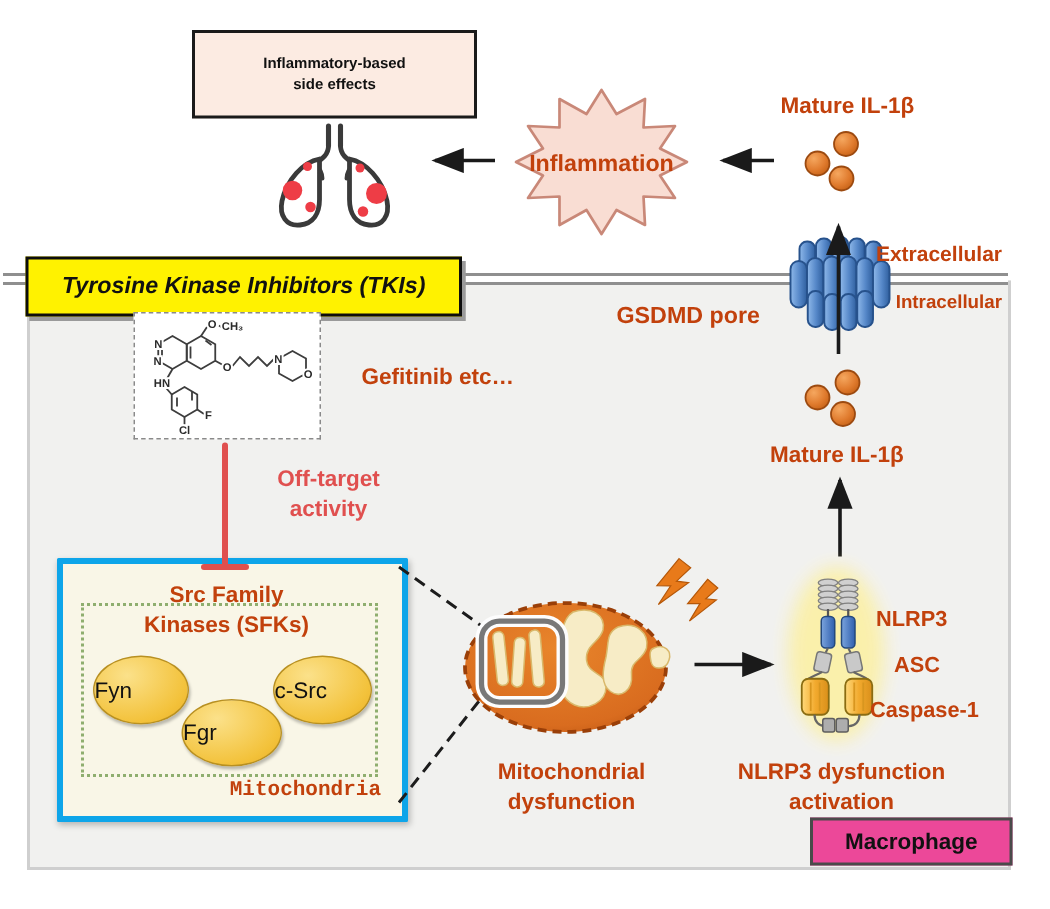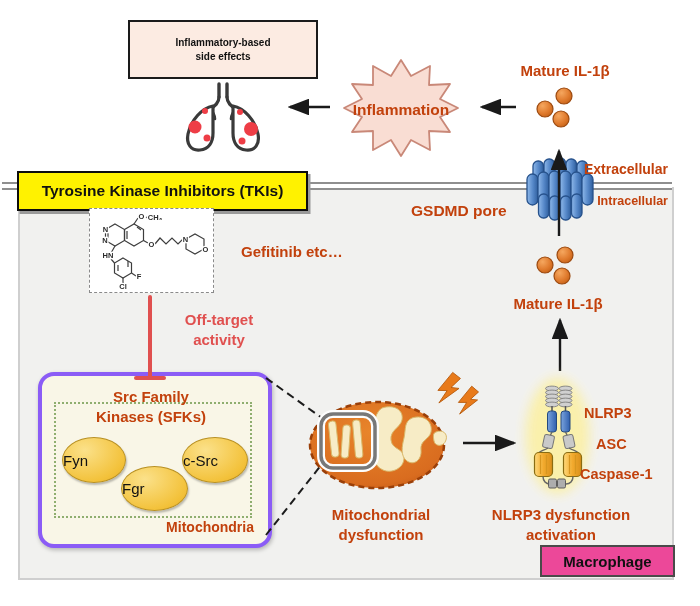--- a/index.html
+++ b/index.html
@@ -13,37 +13,37 @@
   #cell{left:18px;top:187px;width:652px;height:391px;background:#f1f1ef;
         border-left:2px solid #cfcfcf;border-right:2px solid #cfcfcf;border-bottom:2px solid #cfcfcf;}
   #membrane{left:2px;top:182px;width:670px;height:4px;background:#ffffff;
         border-top:2px solid #8f8f8f;border-bottom:2px solid #8f8f8f;}
 
   #side-effects-box{left:128px;top:20px;width:186px;height:55px;background:#fcebe2;
         border:2.5px solid #1a1a1a;display:flex;flex-direction:column;align-items:center;
         justify-content:center;font-size:10px;font-weight:bold;line-height:1.35;}
   #tki-box{left:17px;top:171px;width:287px;height:36px;background:#fff200;
         border:2.5px solid #0d0d0d;display:flex;align-items:center;justify-content:center;
-        font-size:15.5px;font-weight:bold;box-shadow:2.5px 3px 0 #9a9a9a;}
+        font-size:15.5px;font-weight:bold;box-shadow:2.5px 3px 0 #9a9a9a;font-style:italic;}
   #gefitinib-box{left:89px;top:208px;width:123px;height:83px;background:#ffffff;
         border:1.5px dashed #8a8a8a;}
   #gefitinib-etc{left:241px;top:242px;font-size:15px;}
   #off-target{left:173px;top:310px;width:92px;font-size:15px;color:#e0504f;}
 
   #sfk-box{left:38px;top:372px;width:226px;height:168px;background:#f9f6e7;
-        border:4px solid #8b5cf6;border-radius:16px;box-shadow:1px 2px 4px rgba(0,0,0,.25);}
+        border:4px solid #0ea5e9;border-radius:1px;box-shadow:1px 2px 4px rgba(0,0,0,.25);}
   #sfk-dotted{left:12px;top:26px;width:194px;height:112px;border:2px dotted #8fae6f;}
   #sfk-title{left:0;top:11px;width:218px;font-size:15px;}
   .kin{border-radius:50%;background:radial-gradient(ellipse at 35% 28%,#fbe18a,#f3c23b 70%,#e9ae25);
         border:1.5px solid #b89022;display:flex;align-items:center;justify-content:flex-start;
         font-size:15px;font-weight:normal;box-shadow:1px 2px 2px rgba(0,0,0,.25);}
   #kin-fyn{left:20px;top:61px;width:62px;height:44px;}
   #kin-fgr{left:79px;top:90px;width:65px;height:43px;}
   #kin-csrc{left:140px;top:61px;width:64px;height:44px;}
-  #mito-label{right:14px;bottom:8px;font-size:14px;}
+  #mito-label{right:14px;bottom:8px;font-size:14px;font-family:Liberation Mono, monospace;}
 
   #macrophage-box{left:540px;top:545px;width:131px;height:28px;background:#ec4899;
         border:2px solid #4a4a4a;display:flex;align-items:center;justify-content:center;
         font-size:15px;font-weight:bold;}
 
   #inflammation-lbl{left:336px;top:100px;width:130px;font-size:15.5px;}
   #il1b-top{left:500px;top:61px;width:130px;font-size:15px;}
   #il1b-bottom{left:493px;top:294px;width:130px;font-size:15px;}
   #extracellular{left:568px;top:160px;width:100px;font-size:14px;}
   #intracellular{left:568px;top:193px;width:100px;font-size:12.5px;}

